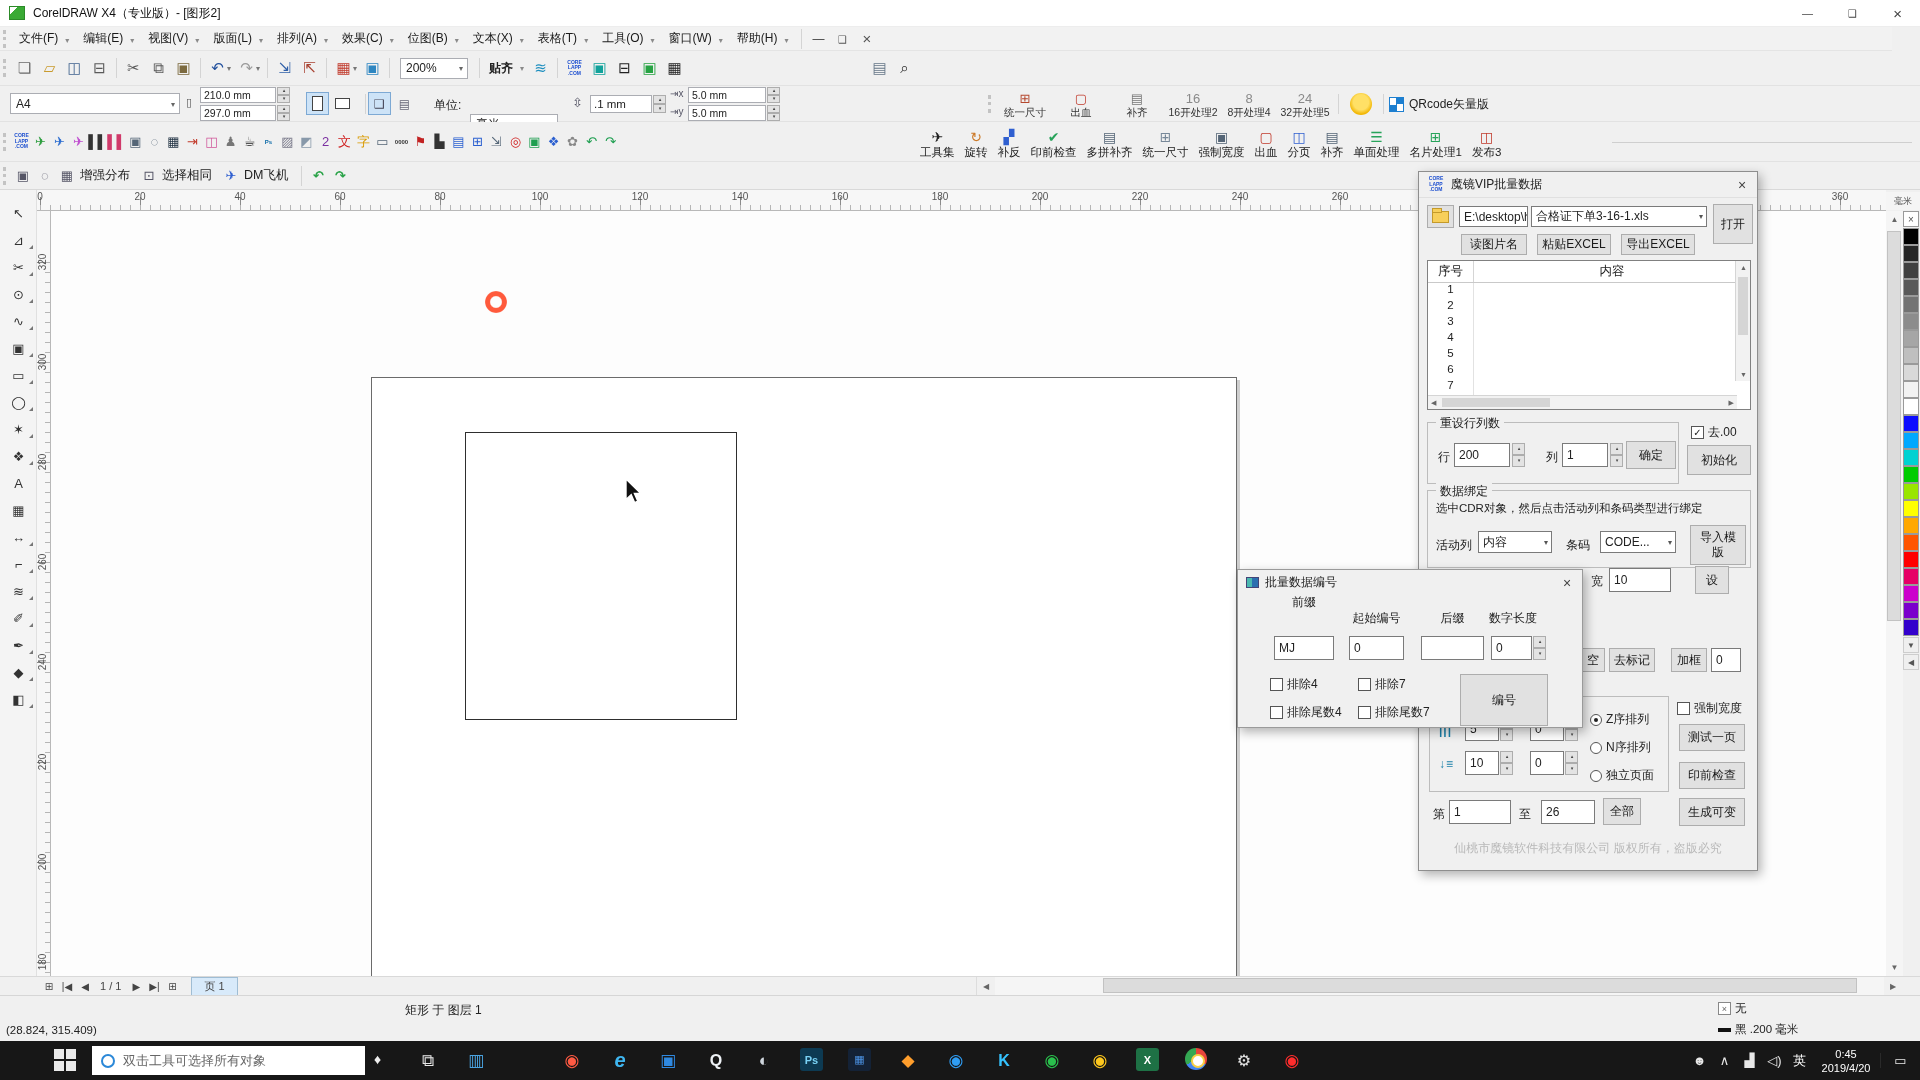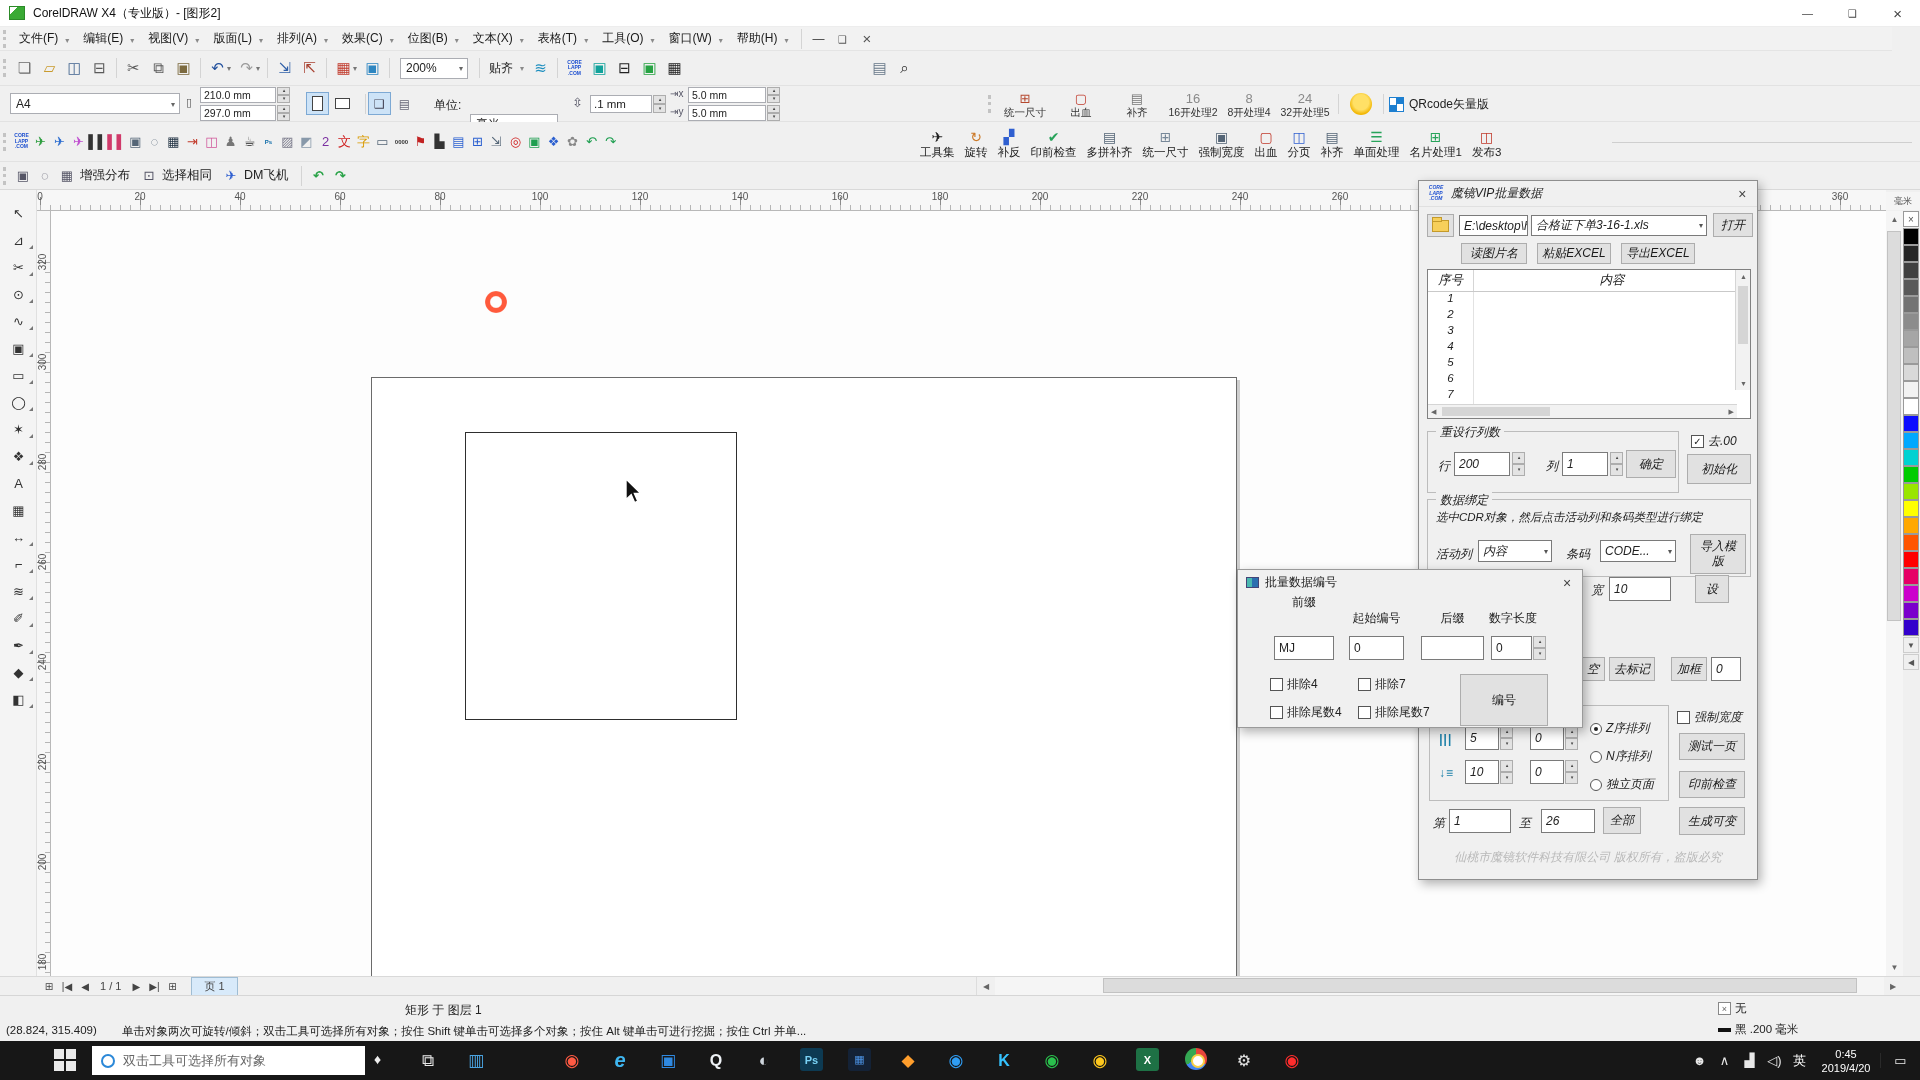--- a/index.html
+++ b/index.html
@@ -36,21 +36,21 @@
   .iconrow { display:flex; align-items:center; }
   .tico { width:25px; height:26px; display:flex; align-items:center; justify-content:center; font-size:15px; }
   .tico.sep { width:9px; } .tico.sep span { display:block; width:1px; height:20px; background:#d4d4d4; }
   .tico.caret { width:10px; margin-left:-6px; } .tico.caret span { font-size:8px; color:#777; }
   .tico.logo span { font-size:5px; font-weight:bold; color:#1d4fd0; width:20px; line-height:1.1; text-align:center; word-spacing:20px; }
   .combo { background:#fff; border:1px solid #abadb3; height:21px; display:flex; align-items:center;
            padding:0 18px 0 5px; position:relative; font-size:12px; }
   .combo::after { content:"▾"; position:absolute; right:4px; top:50%; transform:translateY(-50%);
                   font-size:8px; color:#666; }
   .zoomc { width:68px; margin:0 6px; }
-  .snap { display:flex; padding:0 4px; }
+  .snap { display:flex; padding:0 4px;font-weight:bold; }
 
   
   #propbar { position:absolute; left:0; top:86px; width:1920px; height:36px; background:#f0f0f0;
              border-bottom:1px solid #e2e2e2; }
   .plabel { font-size:12px; color:#222; }
   .mini-field { position:absolute; background:#fff; border:1px solid #abadb3; font-size:10.5px;
                 display:flex; align-items:center; padding:0 3px; }
   .spin { position:absolute; width:13px; display:flex; flex-direction:column; }
   .spin i { flex:1; font-style:normal; font-size:6px; line-height:1; display:flex; align-items:center;
             justify-content:center; border:1px solid #adadad; background:#e3e3e3; color:#444; }
@@ -142,22 +142,22 @@
                 justify-content:center; font-size:8px; color:#666; }
   #palette { position:absolute; left:1903px; top:211px; width:17px; }
   .swatch { position:absolute; left:0; width:16px; height:17px; border:1px solid #9a9a9a; }
   #nonesw { position:absolute; left:0; top:0; width:16px; height:16px; border:1px solid #9a9a9a; background:#fff;
             display:flex; align-items:center; justify-content:center; font-size:10px; color:#555; }
   #nonesw::before { content:"×"; }
   .pal-nav { position:absolute; left:0; width:16px; height:16px; display:flex; align-items:center;
              justify-content:center; font-size:8px; color:#555; background:#efefef; border:1px solid #cdcdcd; }
 
   
-  #panel { position:absolute; left:1418px; top:180px; width:340px; height:700px; background:#f0f0f0;
-           border:1px solid #8e8e8e; box-shadow:3px 4px 10px rgba(0,0,0,.3); z-index:30;font-style:italic; }
+  #panel { position:absolute; left:1418px; top:171px; width:340px; height:700px; background:#f0f0f0;
+           border:1px solid #8e8e8e; box-shadow:3px 4px 10px rgba(0,0,0,.3); z-index:30; }
   .p-title { position:absolute; left:0; top:0; width:100%; height:26px; display:flex; align-items:center;
              border-bottom:1px solid #e0e0e0; }
   .p-logo { width:22px; font-size:5px; font-weight:bold; color:#1d4fd0; line-height:1.1; text-align:center;
             word-spacing:18px; margin:0 4px 0 6px; }
   .p-close { position:absolute; right:0; top:0; width:30px; height:25px; display:flex; align-items:center;
              justify-content:center; font-size:14px; color:#444; }
   .btn { position:absolute; background:#e1e1e1; border:1px solid #adadad; display:flex; align-items:center;
          justify-content:center; font-size:12px; color:#1a1a1a; }
   .fld { position:absolute; background:#fff; border:1px solid #7a7a7a; font-size:12px; display:flex;
          align-items:center; padding:0 4px; }
@@ -965,21 +965,21 @@
     <span>魔镜VIP批量数据</span>
     <span class="p-close">×</span>
   </div>
   <div class="btn" style="left:8px;top:33px;width:27px;height:23px">
       <span class="folder-ico"></span>
     </div>
   <div class="fld" style="left:40px;top:34px;width:69px;height:21px;overflow:hidden;white-space:nowrap">E:\desktop\h</div>
   <div class="pcombo" style="left:112px;top:34px;width:176px;height:21px;overflow:hidden;white-space:nowrap">
       <span>合格证下单3-16-1.xls</span>
     </div>
-  <div class="btn" style="left:294px;top:32px;width:40px;height:24px">打开</div>
+  <div class="btn" style="left:294px;top:32px;width:40px;height:40px">打开</div>
   <div class="btn" style="left:42px;top:62px;width:66px;height:21px">读图片名</div>
   <div class="btn" style="left:118px;top:62px;width:74px;height:21px">粘贴EXCEL</div>
   <div class="btn" style="left:202px;top:62px;width:74px;height:21px">导出EXCEL</div>
 
   <div id="ptable">
     <div class="thead">
       <span class="thc1">序号</span>
       <span class="thc2">内容</span>
     </div>
     <div style="width:308px">
@@ -1154,21 +1154,20 @@
   <label class="chk" style="left:120px;top:134px">
       <i></i>
       <span>排除尾数7</span>
     </label>
   <div class="btn" style="left:222px;top:104px;width:88px;height:52px">编号</div>
 </div>
 
 <div id="statusbar">
   <span class="abs" style="left:405px;top:6px;font-size:12px">矩形 于 图层 1</span>
   <span class="abs" style="left:6px;top:28px">(28.824, 315.409)</span>
-  <span class="abs" style="left:122px;top:28px">单击对象两次可旋转/倾斜；双击工具可选择所有对象；按住 Shift 键单击可选择多个对象；按住 Alt 键单击可进行挖掘；按住 Ctrl 并单...</span>
   <span class="abs flex" style="left:1718px;top:5px">
       <span class="fillbox"></span>
       <span>无</span>
     </span>
   <span class="abs flex" style="left:1718px;top:26px">
       <span class="outline-ico"></span>
       <span>黑 .200 毫米</span>
     </span>
 </div>
 

